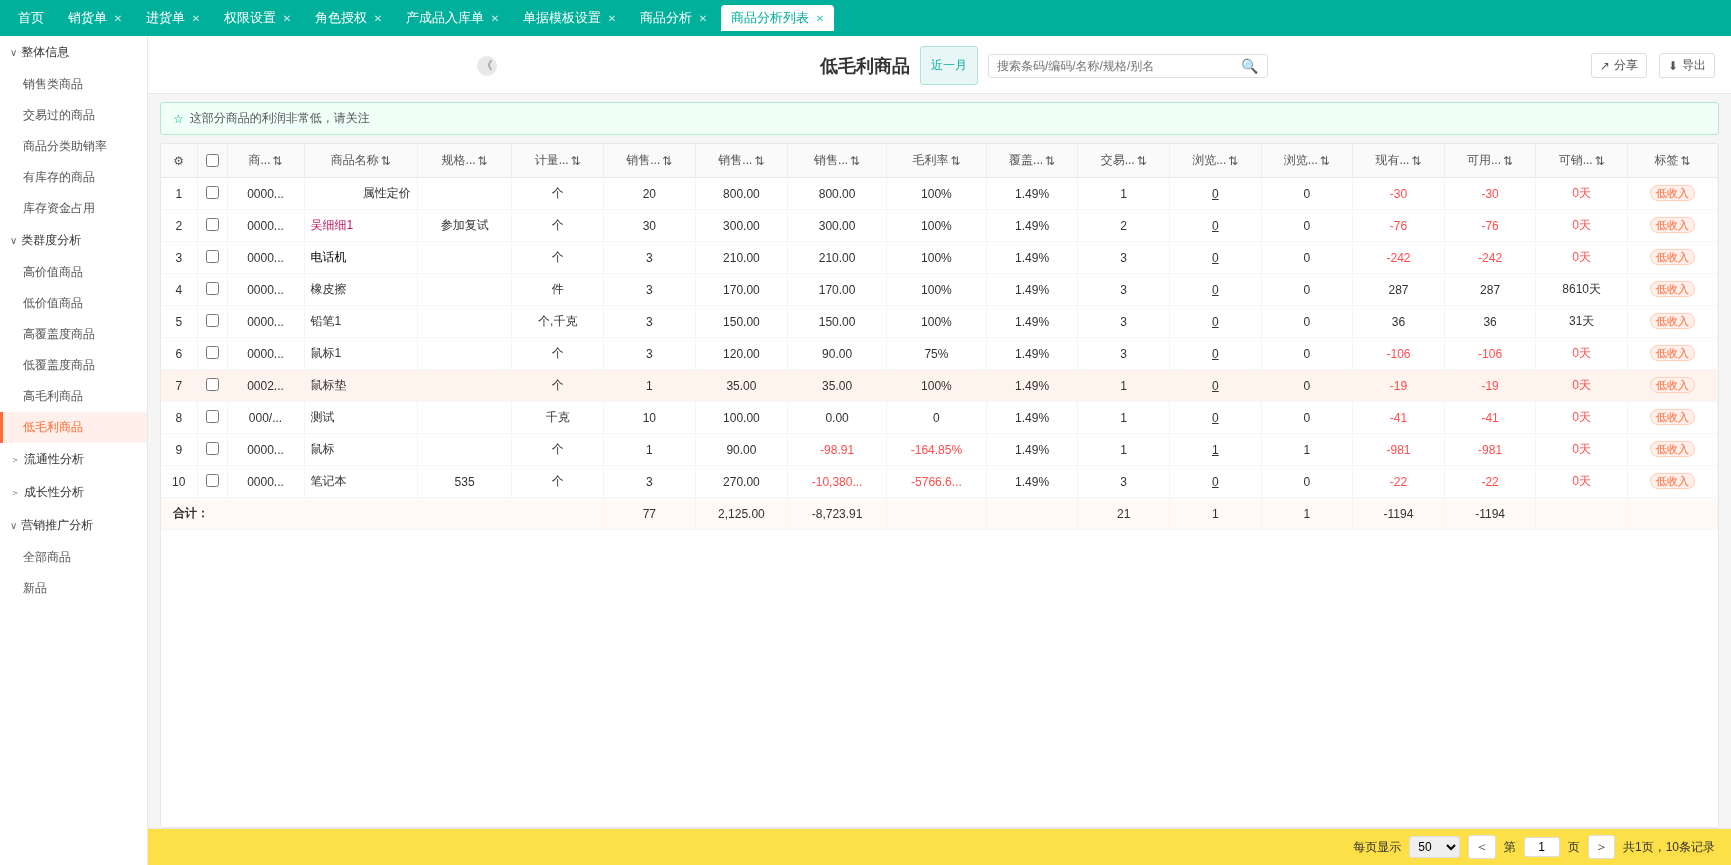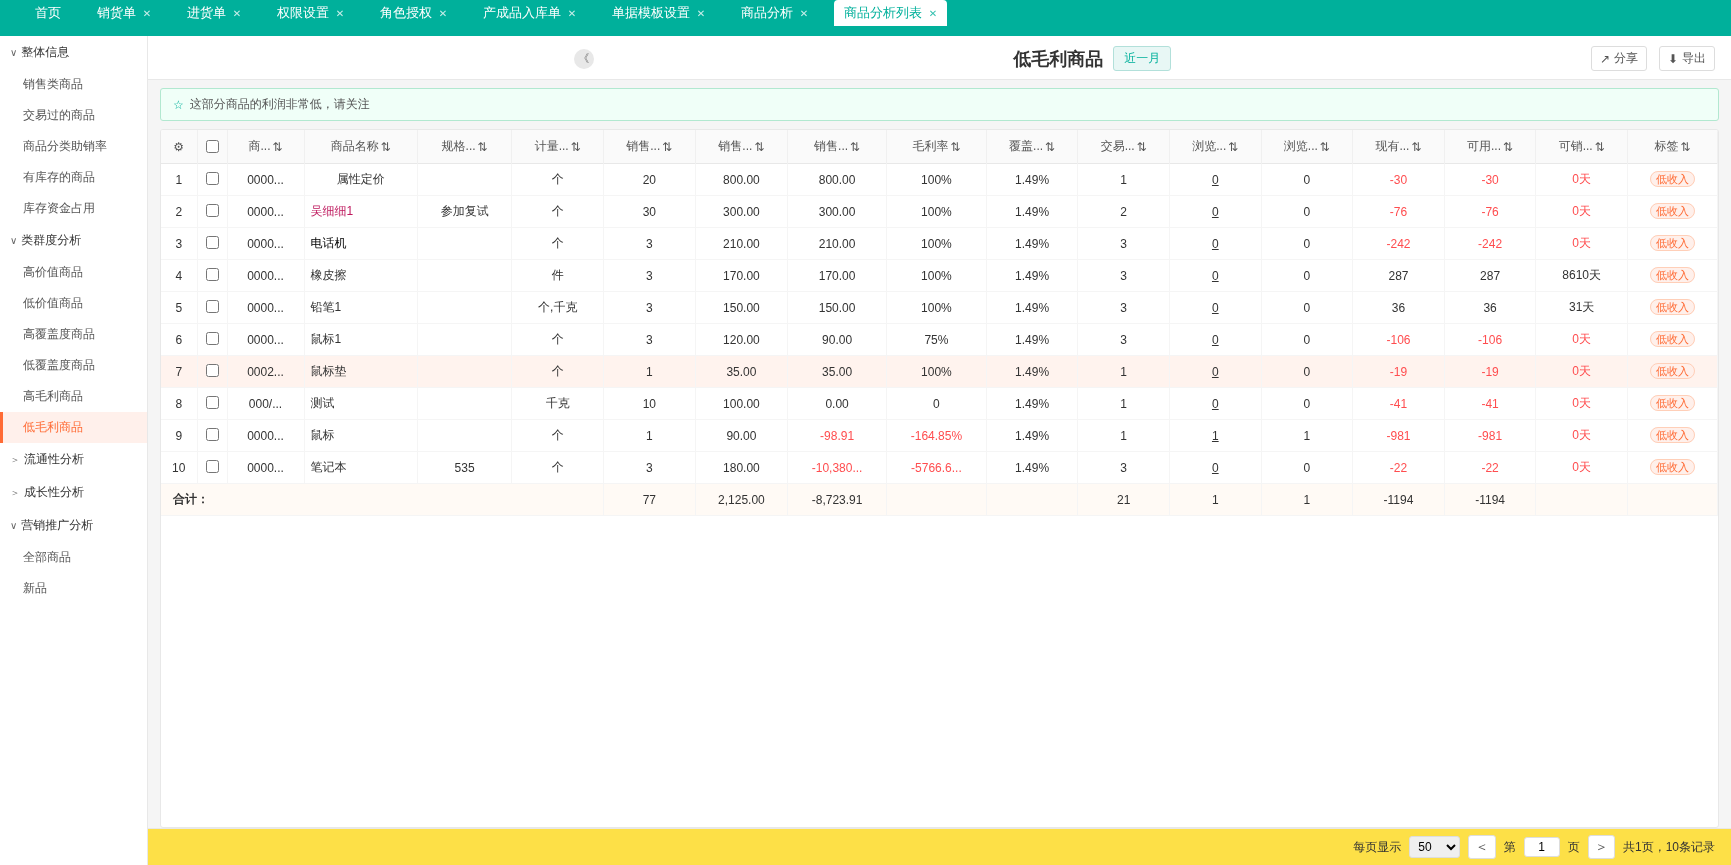--- a/index.html
+++ b/index.html
@@ -2,24 +2,24 @@
 <html><head>
   <meta charset="utf-8">
   <style>
     * { box-sizing: border-box; margin: 0; padding: 0; }
     body { font-family: 'Microsoft YaHei', Arial, sans-serif; font-size: 12px; background: #f5f5f5; color: #333; }
 
     
     .top-nav {
       background: #00b09b;
       display: flex;
-      align-items: flex-start;
+      align-items: center;
       height: 36px;
-      padding: 0 25px;
-      gap: 16px;
+      padding: 0 8px;
+      gap: 4px;
     }
     .nav-item {
       color: #fff;
       padding: 4px 10px;
       cursor: pointer;
       border-radius: 3px;
       font-size: 13px;
       white-space: nowrap;
     }
     .nav-item.active { background: #fff; color: #00b09b; border-radius: 4px 4px 0 0; }
@@ -79,21 +79,21 @@
     .page-title {
       font-size: 18px;
       font-weight: bold;
       color: #333;
     }
     .filter-btn {
       background: #e8f7f5;
       color: #00b09b;
       border: 1px solid #b2e0da;
       border-radius: 3px;
-      padding: 3px 10px;
+      padding: 10px 10px;
       cursor: pointer;
       font-size: 12px;
     }
     .search-box {
       display: flex;
       align-items: center;
       border: 1px solid #ddd;
       border-radius: 3px;
       padding: 3px 8px;
       flex: 1;
@@ -305,20 +305,24 @@
     <div class="sidebar-item">全部商品</div>
     <div class="sidebar-item">新品</div>
   </aside>
 
   <div class="content">
 
     <div class="content-header">
       <div class="collapse-btn">《</div>
       <span class="page-title">低毛利商品</span>
       <button class="filter-btn">近一月</button>
+      <div class="search-box">
+        <input type="text" placeholder="搜索条码/编码/名称/规格/别名" style="">
+        <span class="search-icon">🔍</span>
+      </div>
       <div class="header-right">
         <button class="action-btn">
           <span>↗</span>
           <span>分享</span>
         </button>
         <button class="action-btn">
           <span>⬇</span>
           <span>导出</span>
         </button>
       </div>
@@ -389,21 +393,21 @@
             <th>
                 <div class="th-inner">标签 <span>⇅</span></div>
               </th>
           </tr>
         </thead>
         <tbody id="table-body">
         <tr>
       <td>1</td>
       <td><input type="checkbox" style=""></td>
       <td>0000...</td>
-      <td style="text-align:center; cursor:pointer; color:#333;">属性定价</td>
+      <td style="text-align:right; cursor:pointer; color:#333;">属性定价</td>
       <td></td>
       <td>个</td>
       <td>20</td>
       <td>800.00</td>
       <td>800.00</td>
       <td>100%</td>
       <td>1.49%</td>
       <td>1</td>
       <td><span class="underline">0</span></td>
       <td>0</td>
@@ -573,21 +577,21 @@
       <td><span class="orange-badge">低收入</span></td>
     </tr>
             <tr>
       <td>10</td>
       <td><input type="checkbox" style=""></td>
       <td>0000...</td>
       <td style="text-align:left; cursor:pointer; color:#333;">笔记本</td>
       <td>535</td>
       <td>个</td>
       <td>3</td>
-      <td>180.00</td>
+      <td>270.00</td>
       <td><span class="red-text">-10,380...</span></td>
       <td><span class="red-text">-5766.6...</span></td>
       <td>1.49%</td>
       <td>3</td>
       <td><span class="underline">0</span></td>
       <td>0</td>
       <td><span class="red-text">-22</span></td>
       <td><span class="red-text">-22</span></td>
       <td><span class="red-text">0天</span></td>
       <td><span class="orange-badge">低收入</span></td>

